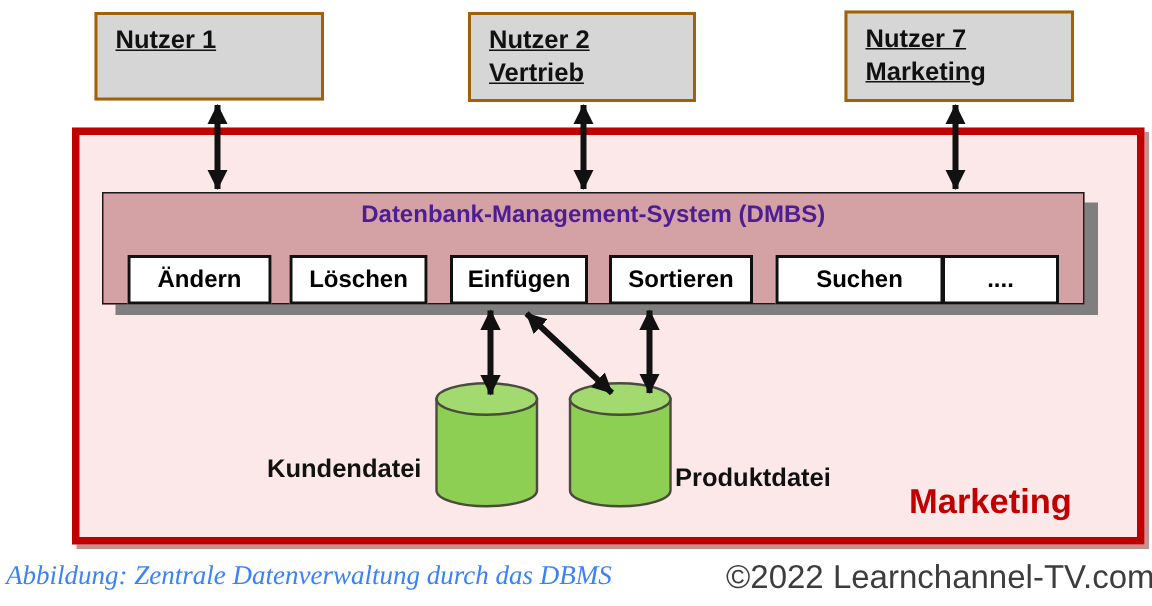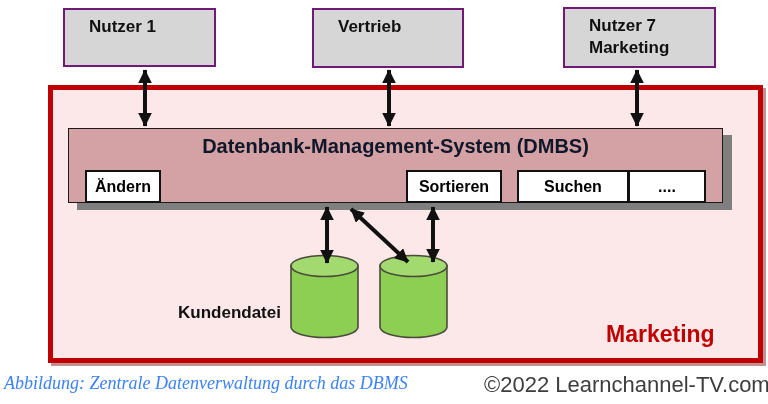--- a/index.html
+++ b/index.html
@@ -4,44 +4,45 @@
 <style>
   html,body{margin:0;padding:0;background:#ffffff;}
   .canvas{
     position:relative;width:768px;height:404px;background:#ffffff;overflow:hidden;
     font-family:"Liberation Sans",sans-serif;
   }
   
   .user-box{
     position:absolute;box-sizing:border-box;
     background:var(--user-box-fill,#d6d6d6);
-    border:2px solid #701a75;
-    padding:6px 4px 0 24px;
+    border:2px solid #a16207;
+    padding:6px 4px 0 12px;
     font-weight:bold;font-size:17px;line-height:22px;color:#111;
     z-index:2;
+    text-decoration:underline;
   }
   
   .outer-box{
     position:absolute;left:48px;top:85px;width:715px;height:278px;box-sizing:border-box;
     background:var(--outer-box-fill,#fce8e8);
     border:5px solid var(--outer-box-border,#c00000);
     box-shadow:3px 3px 0 rgba(125,10,10,0.45);
     z-index:1;
   }
   
   .dbms-box{
     position:absolute;left:68px;top:128px;width:655px;height:75px;box-sizing:border-box;
     background:var(--dbms-fill,#d4a1a4);
     border:1px solid #1a1a1a;
     box-shadow:9px 7px 0 var(--shadow-gray,#7f7f7f);
     z-index:2;
   }
   .dbms-title{
     margin-top:6px;text-align:center;
-    font-weight:bold;font-size:20px;color:#0f172a;
+    font-weight:bold;font-size:16px;color:#4c1d95;
   }
   .op-btn{
     position:absolute;top:170px;height:33px;box-sizing:border-box;
     background:#ffffff;border:2px solid #111;
     font-weight:bold;font-size:16px;line-height:29px;text-align:center;color:#000;
     z-index:3;
   }
   .arrow-layer{
     position:absolute;left:0;top:0;width:768px;height:404px;
     z-index:5;pointer-events:none;
@@ -66,34 +67,37 @@
 </style>
 </head>
 <body>
 
 <div class="canvas">
 
   <div class="user-box" style="left:63px;top:8px;width:153px;height:59px">
     <div>Nutzer 1</div>
   </div>
   <div class="user-box" style="left:312px;top:8px;width:152px;height:60px">
+    <div>Nutzer 2</div>
     <div>Vertrieb</div>
   </div>
   <div class="user-box" style="left:563px;top:7px;width:153px;height:61px">
     <div>Nutzer 7</div>
     <div>Marketing</div>
   </div>
 
   <div class="outer-box"></div>
 
   <div class="dbms-box">
     <div class="dbms-title">Datenbank-Management-System (DMBS)</div>
   </div>
 
-  <div class="op-btn" style="left:85px;width:76px">Ändern</div>
+  <div class="op-btn" style="left:85px;width:96px">Ändern</div>
+  <div class="op-btn" style="left:193px;width:92px">Löschen</div>
+  <div class="op-btn" style="left:300px;width:92px">Einfügen</div>
   <div class="op-btn" style="left:406px;width:96px">Sortieren</div>
   <div class="op-btn" style="left:517px;width:112px">Suchen</div>
   <div class="op-btn" style="left:628px;width:78px">....</div>
 
   <svg class="arrow-layer" viewBox="0 0 768 404">
     <defs>
       <marker id="ah" viewBox="0 0 10 10" refX="9.5" refY="5" markerWidth="3.4" markerHeight="3.4" orient="auto-start-reverse">
         <path d="M0,0 L10,5 L0,10 z" fill="#111111"></path>
       </marker>
     </defs>
@@ -111,19 +115,20 @@
     <line x1="145" y1="70" x2="145" y2="126" stroke="#111" stroke-width="4" marker-start="url(#ah)" marker-end="url(#ah)"></line>
     <line x1="389" y1="70" x2="389" y2="126" stroke="#111" stroke-width="4" marker-start="url(#ah)" marker-end="url(#ah)"></line>
     <line x1="637" y1="70" x2="637" y2="126" stroke="#111" stroke-width="4" marker-start="url(#ah)" marker-end="url(#ah)"></line>
 
     <line x1="327" y1="207" x2="327" y2="263" stroke="#111" stroke-width="4" marker-start="url(#ah)" marker-end="url(#ah)"></line>
     <line x1="351" y1="209" x2="408" y2="262" stroke="#111" stroke-width="4" marker-start="url(#ah)" marker-end="url(#ah)"></line>
     <line x1="433" y1="207" x2="433" y2="262" stroke="#111" stroke-width="4" marker-start="url(#ah)" marker-end="url(#ah)"></line>
   </svg>
 
   <div class="db-label" style="left:178px;top:303px">Kundendatei</div>
+  <div class="db-label" style="left:450px;top:309px">Produktdatei</div>
 
   <div class="datenbank-label">Marketing</div>
 
   <div class="caption">Abbildung: Zentrale Datenverwaltung durch das DBMS</div>
   <div class="copyright">©2022 Learnchannel-TV.com</div>
 
 </div>
 
 </body></html>

